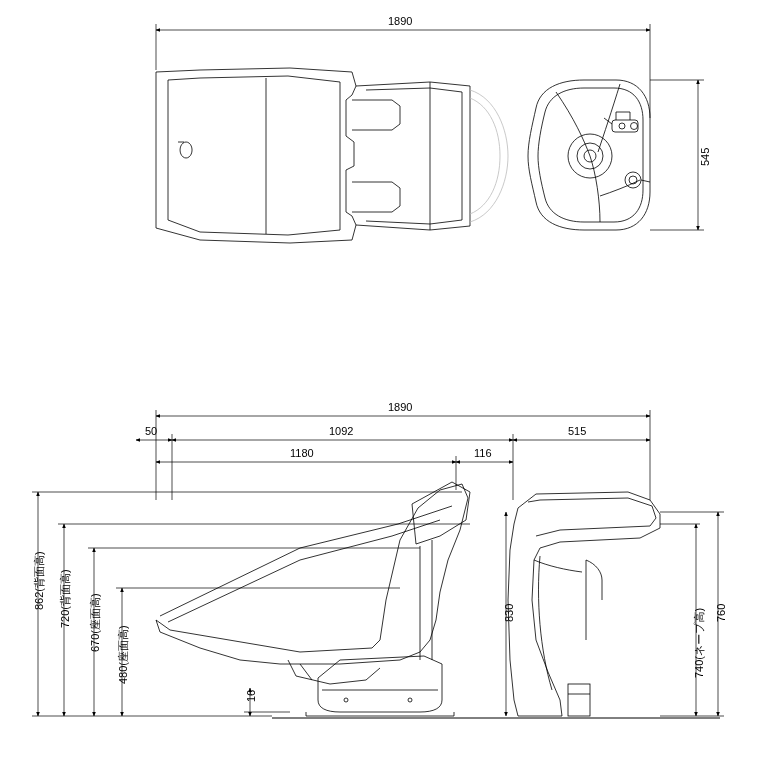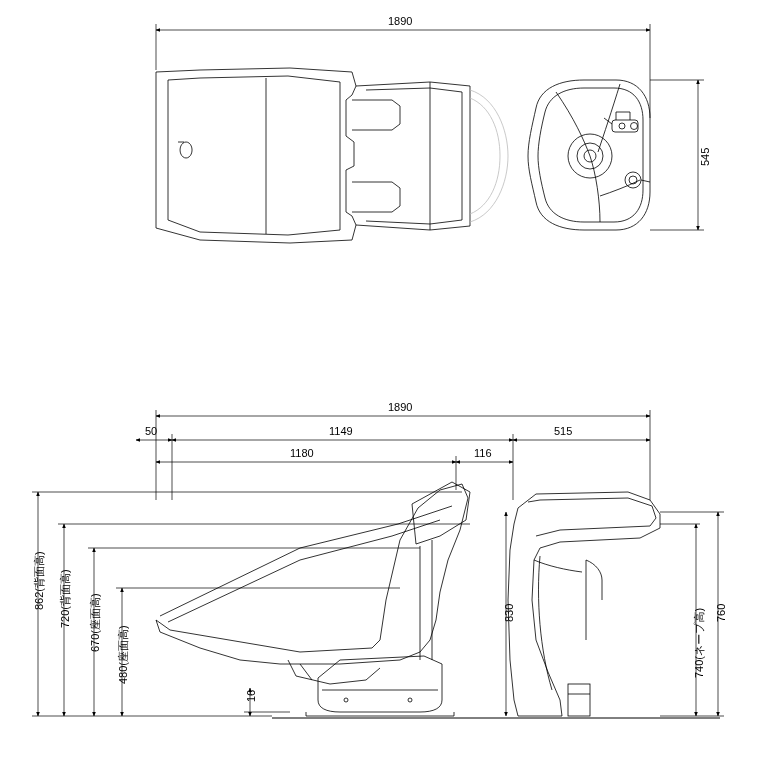--- a/index.html
+++ b/index.html
@@ -205,23 +205,23 @@
   </svg>
 
   <div class="dim-label" style="left:388px; top:16px;">1890</div>
 
   <div class="dim-label vert" style="left:700px; top:166px;">545</div>
 
   <div class="dim-label" style="left:388px; top:402px;">1890</div>
 
   <div class="dim-label" style="left:133px; top:426px;margin-left:12px;">50</div>
 
-  <div class="dim-label" style="left:329px; top:426px;">1149</div>
-
-  <div class="dim-label" style="left:554px; top:426px;">515</div>
+  <div class="dim-label" style="left:329px; top:426px;">1092</div>
+
+  <div class="dim-label" style="left:568px; top:426px;">515</div>
 
   <div class="dim-label" style="left:290px; top:448px;">1180</div>
 
   <div class="dim-label" style="left:474px; top:448px;">116</div>
 
   <div class="dim-label vert" style="left:504px; top:622px;">830</div>
 
   <div class="dim-label vert" style="left:716px; top:622px;">760</div>
 
   <div class="dim-label vert" style="left:34px; top:610px;">862(背面高)</div>

